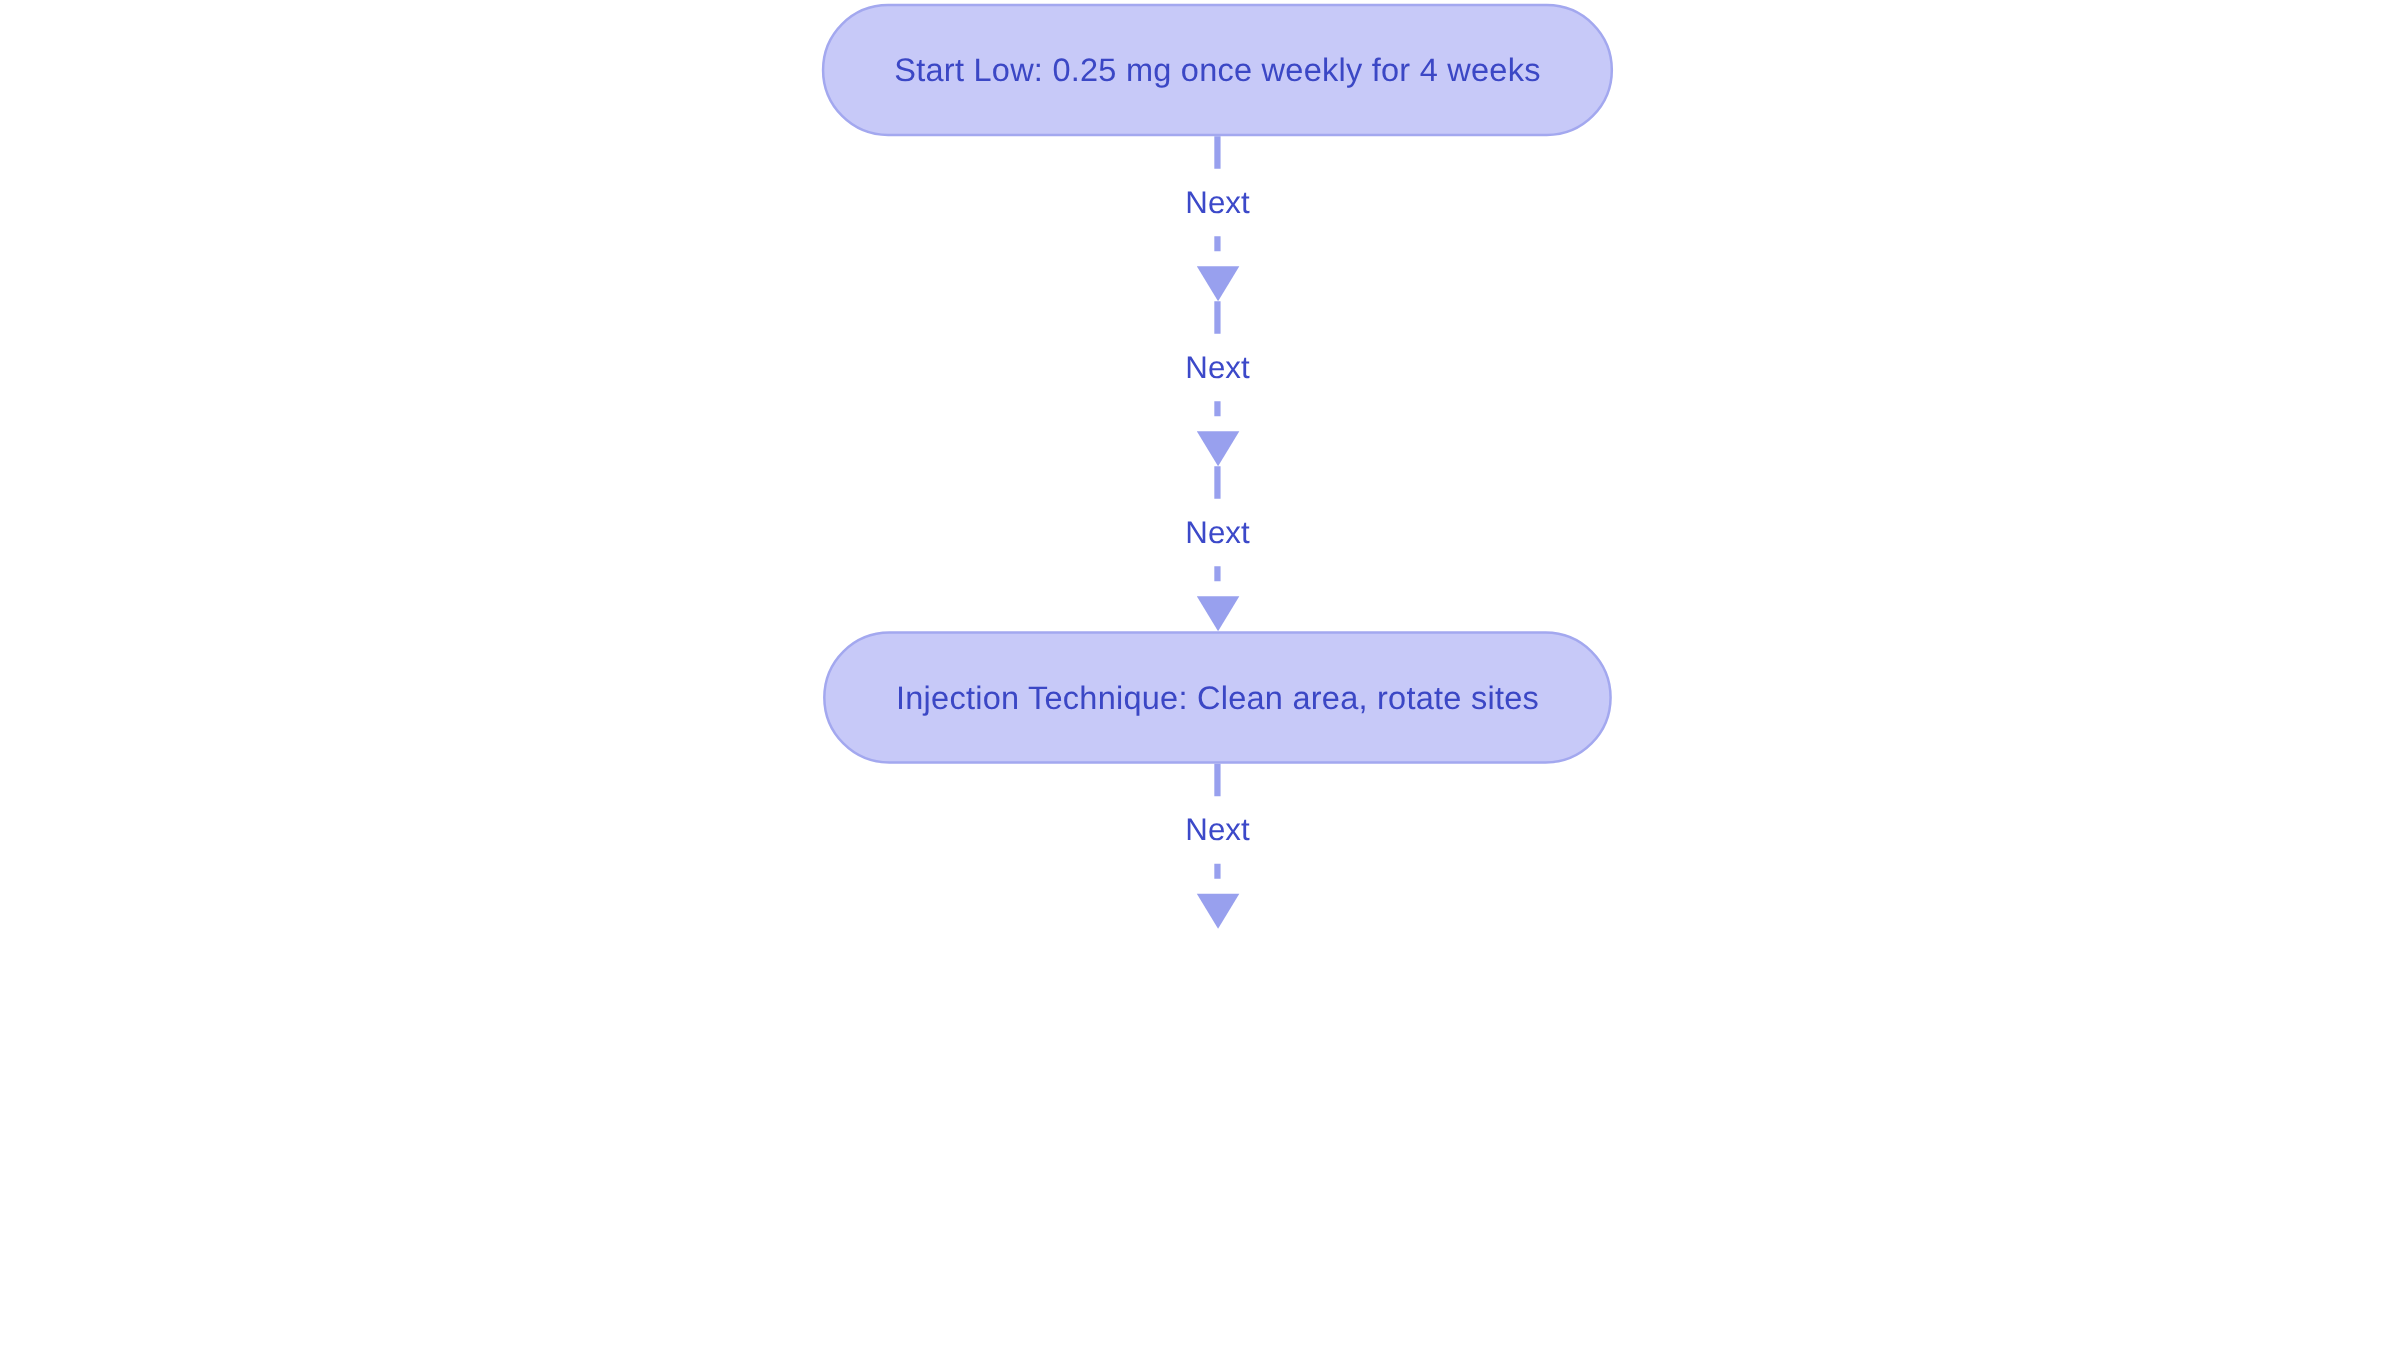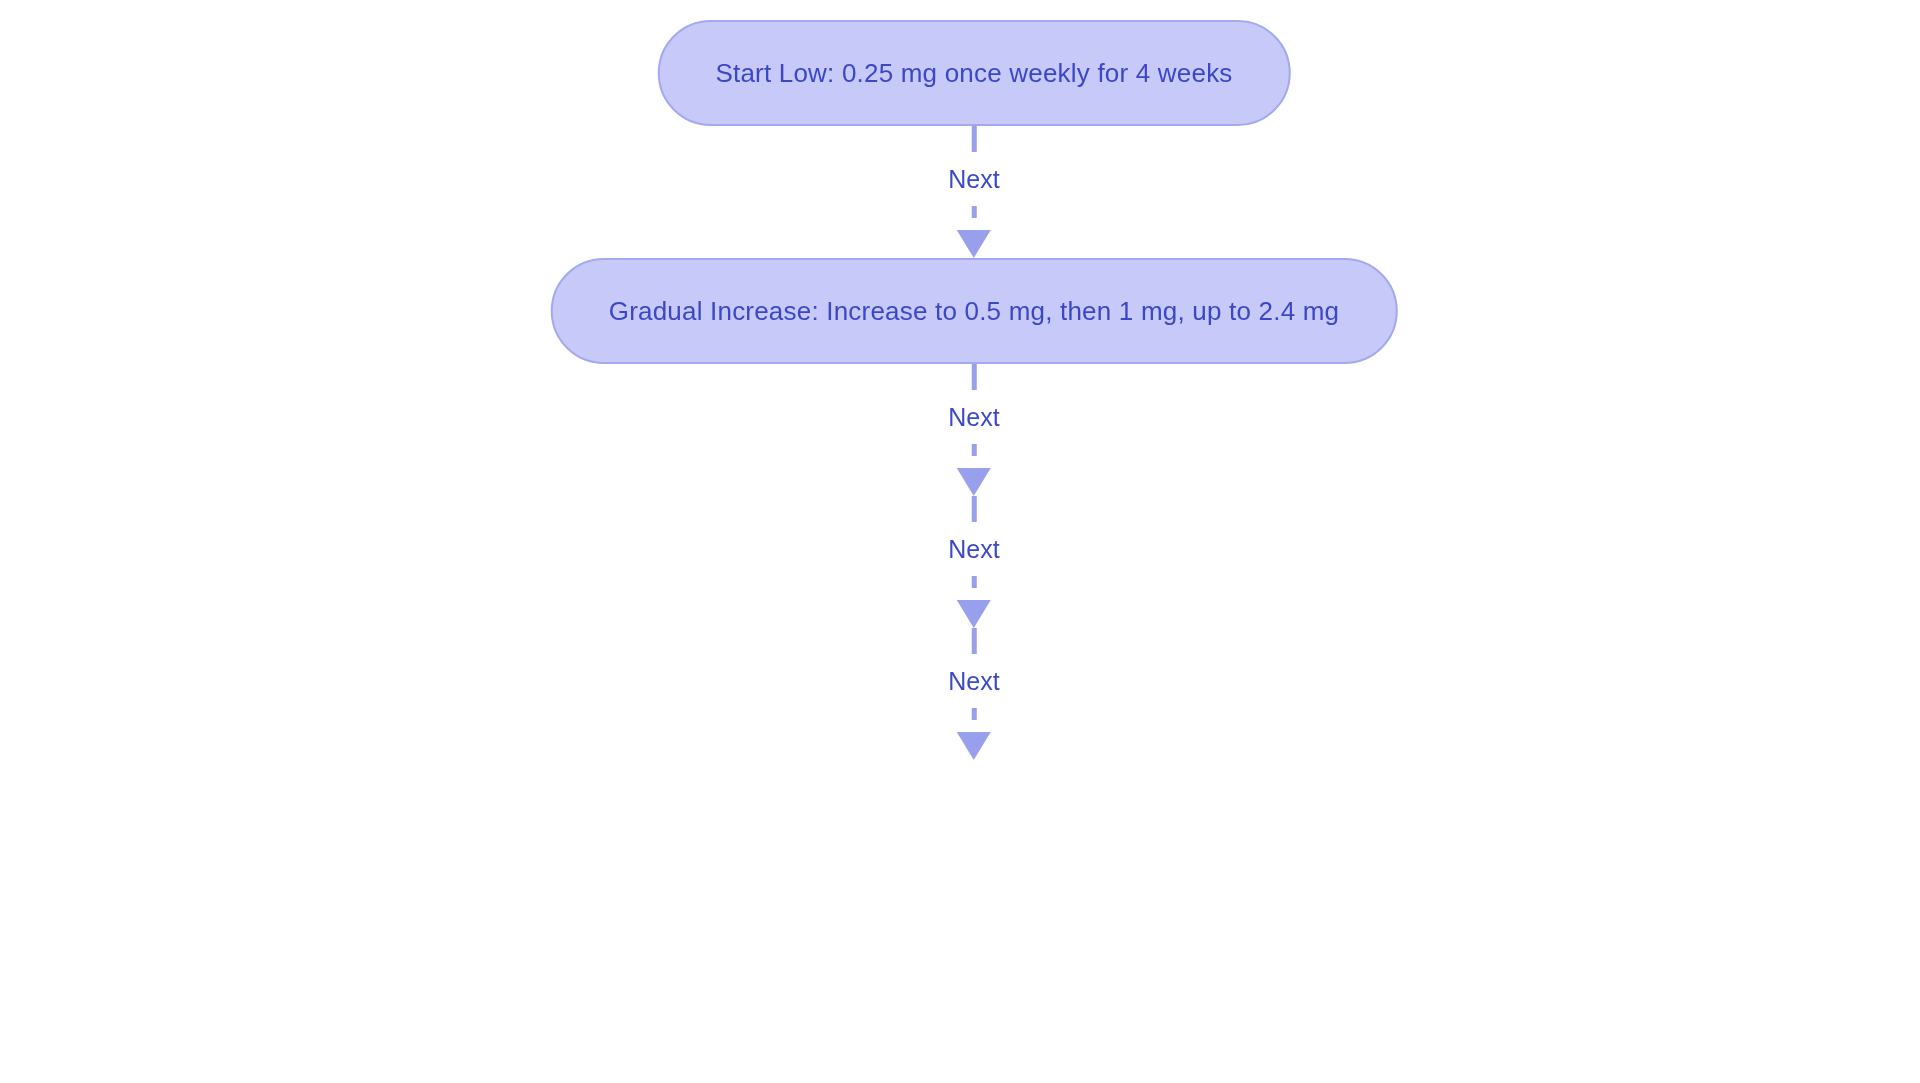--- a/index.html
+++ b/index.html
@@ -20,21 +20,21 @@
   }
   .canvas {
     position: relative;
     width: 1920px;
     height: 1083px;
     background: var(--bg);
   }
   .flow {
     position: absolute;
     left: 974px;
-    top: 20px;
+    top: 3px;
     transform: translateX(-50%);
     display: flex;
     flex-direction: column;
     align-items: center;
     width: max-content;
   }
   .node {
     height: 106px;
     display: flex;
     align-items: center;
@@ -87,37 +87,37 @@
 
     <div class="node">Start Low: 0.25 mg once weekly for 4 weeks</div>
 
     <div class="connector">
       <div class="line-top"></div>
       <div class="next-label">Next</div>
       <div class="line-bottom"></div>
       <div class="arrowhead"></div>
     </div>
 
-    <div class="node">Gradual Increase: Increase to 0.5 mg, then 1 mg, up to 2.4 mg</div>
 
     <div class="connector">
       <div class="line-top"></div>
       <div class="next-label">Next</div>
       <div class="line-bottom"></div>
       <div class="arrowhead"></div>
     </div>
 
 
     <div class="connector">
       <div class="line-top"></div>
       <div class="next-label">Next</div>
       <div class="line-bottom"></div>
       <div class="arrowhead"></div>
     </div>
 
+    <div class="node">Injection Technique: Clean area, rotate sites</div>
 
     <div class="connector">
       <div class="line-top"></div>
       <div class="next-label">Next</div>
       <div class="line-bottom"></div>
       <div class="arrowhead"></div>
     </div>
 
 
   </div>

